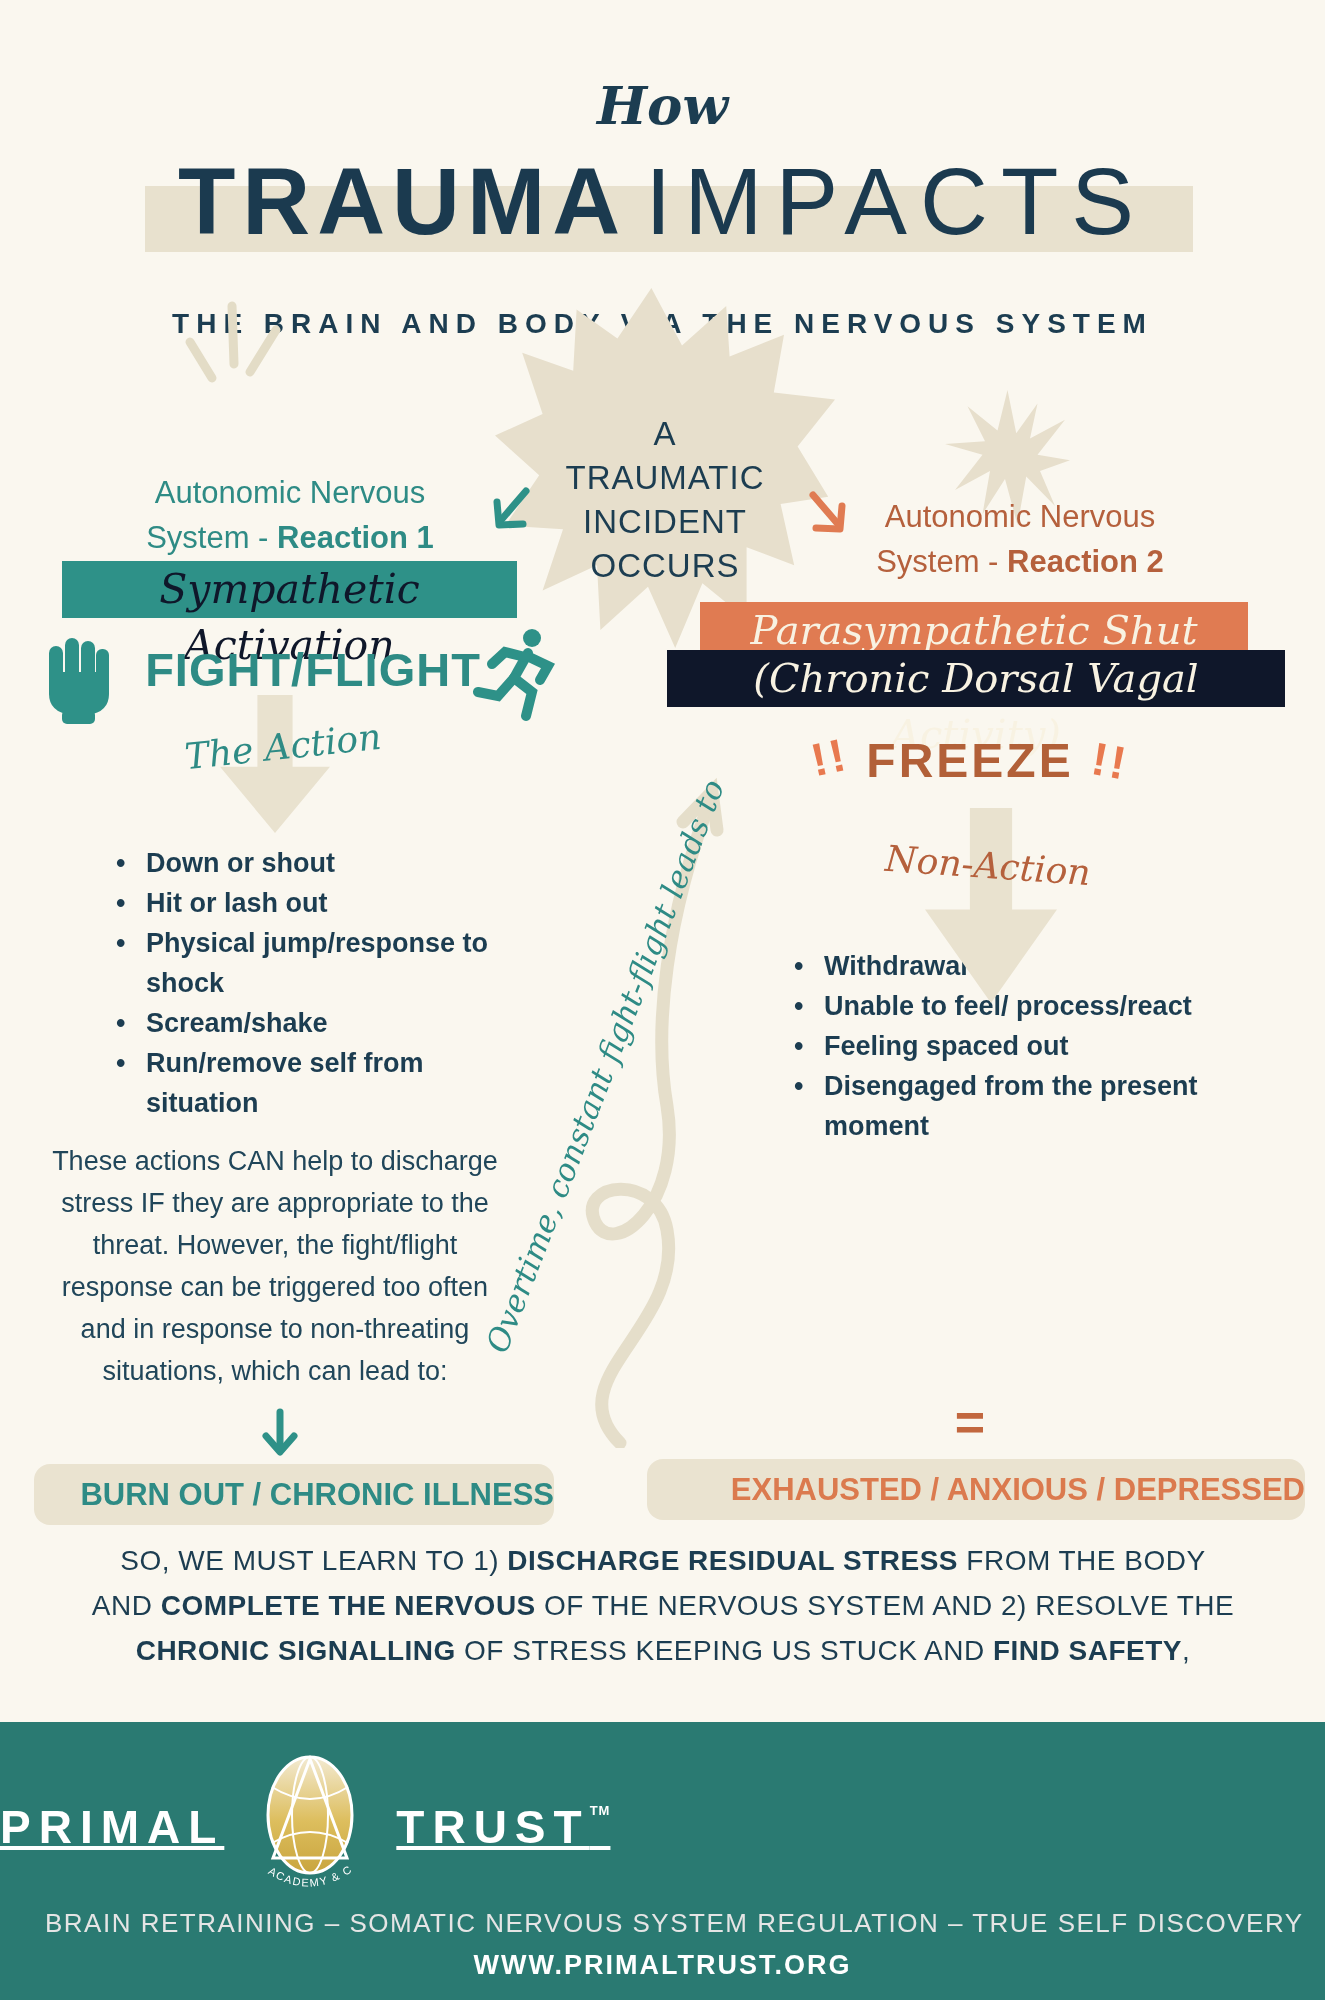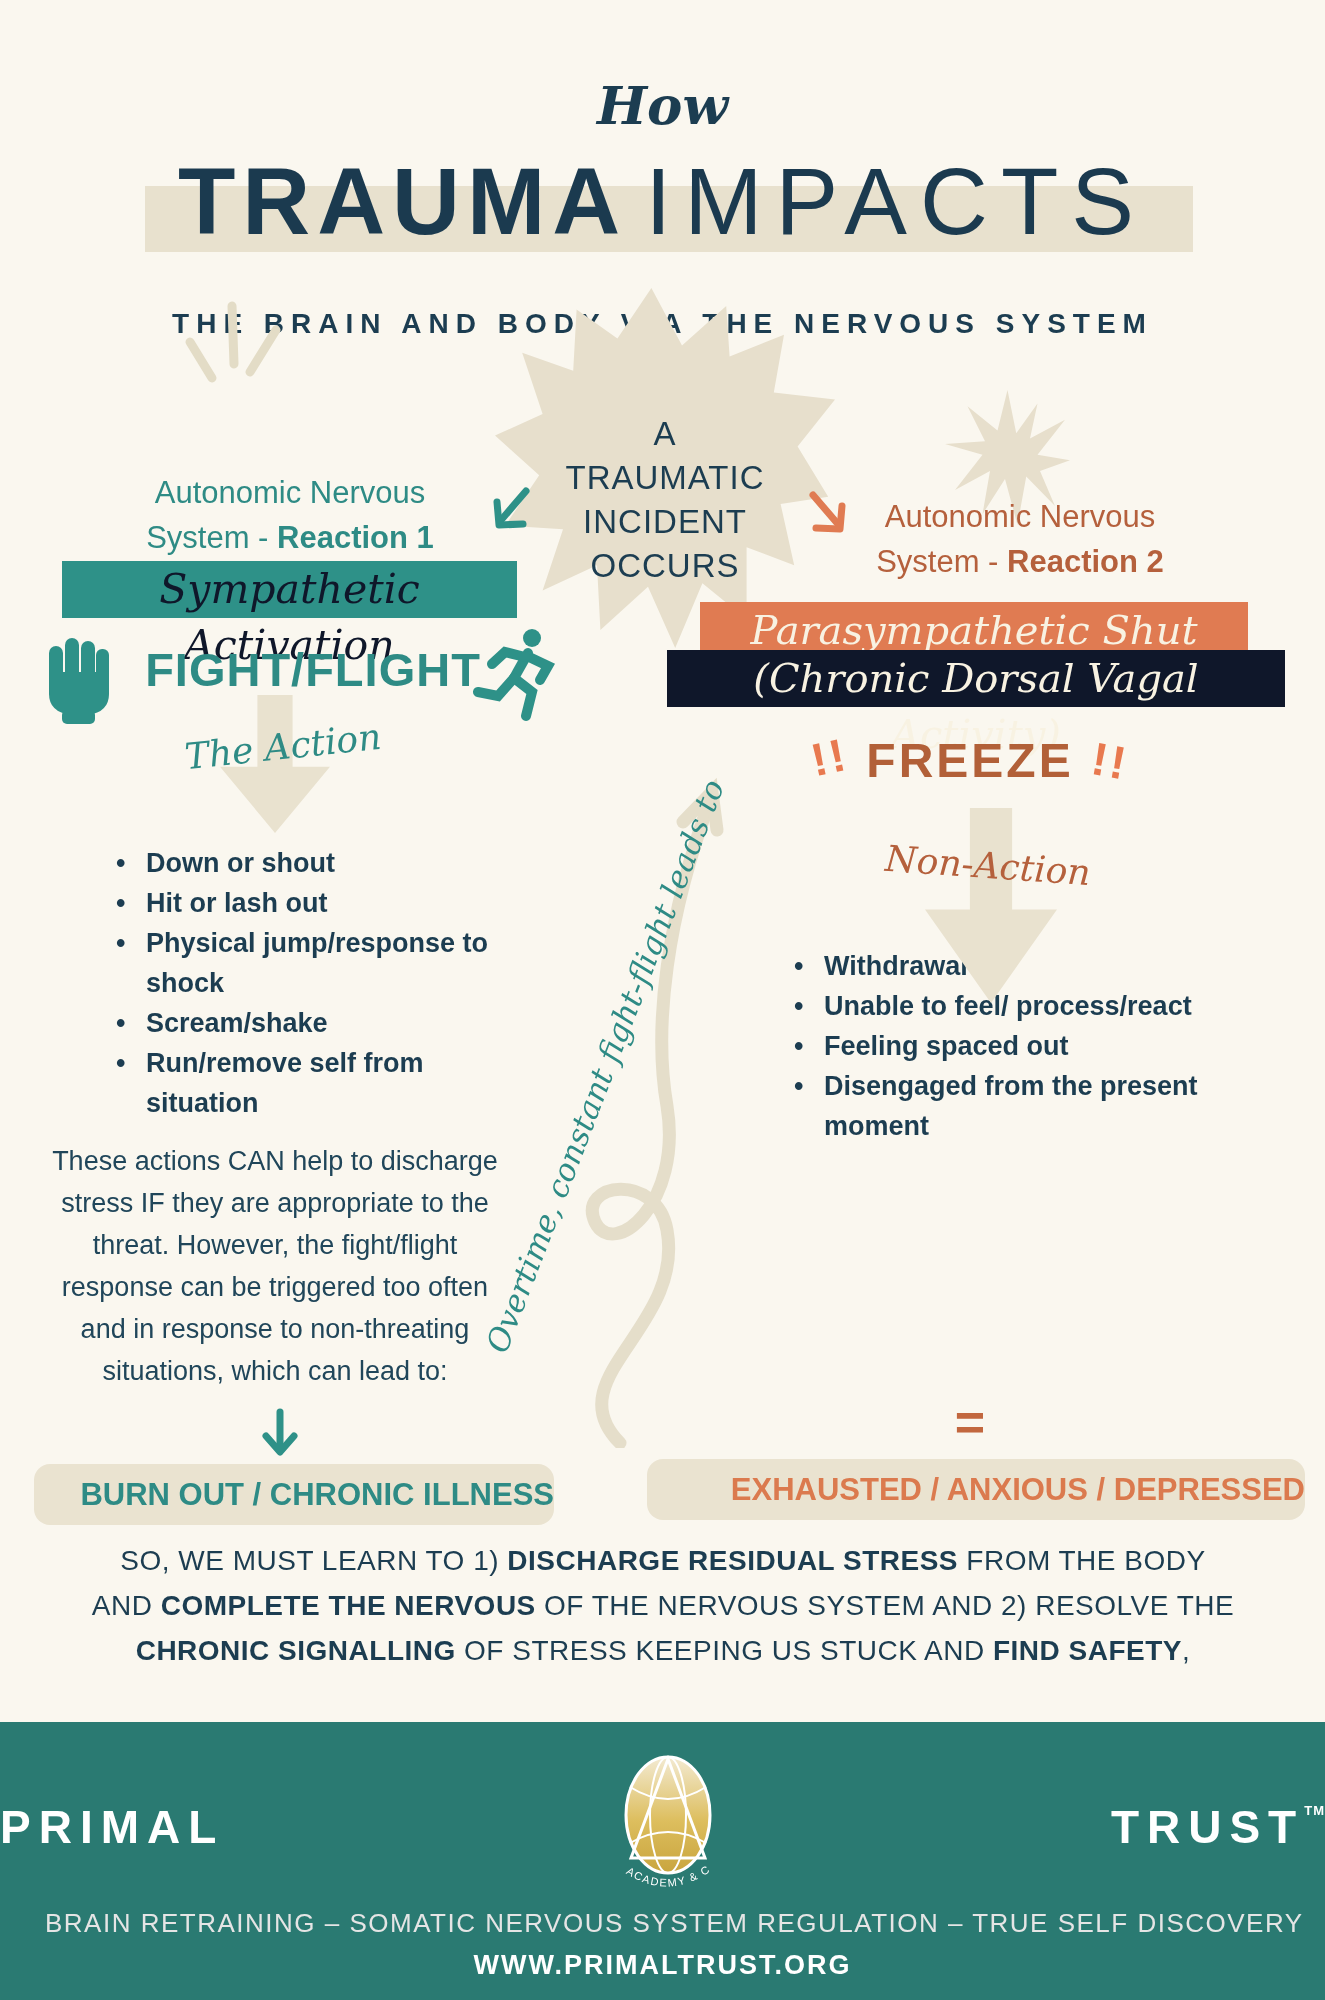--- a/index.html
+++ b/index.html
@@ -88,21 +88,21 @@
                    transform:rotate(-69deg);}
 
   
   .conclusion{position:absolute;left:88px;top:1538px;width:1150px;text-align:center;
               font-size:28px;line-height:45px;letter-spacing:0.5px;color:#1C3D51;}
   .conclusion .b{font-weight:bold;}
 
   
   .footer{position:absolute;left:0;top:1722px;width:1325px;height:278px;background:#2A7A72;color:#FFFFFF;}
   .logo-row{position:absolute;top:20px;left:0;width:1325px;height:170px;display:flex;
-            align-items:center;justify-content:space-between;gap:26px;}
+            align-items:center;justify-content:flex-start;gap:26px;text-decoration:underline;}
   .brand{font-size:46px;font-weight:bold;letter-spacing:8px;color:#FFFFFF;}
   .brand sup{font-size:13px;letter-spacing:1px;vertical-align:28px;}
   .tagline{position:absolute;top:186px;left:0;width:1325px;text-align:left;
            font-size:26px;letter-spacing:1.5px;color:#e5e5e5;padding-left:45px;}
   .url{position:absolute;top:228px;left:0;width:1325px;text-align:center;
        font-size:27px;font-weight:bold;letter-spacing:2px;color:#FFFFFF;}
 </style>
 </head>
 <body>
 

